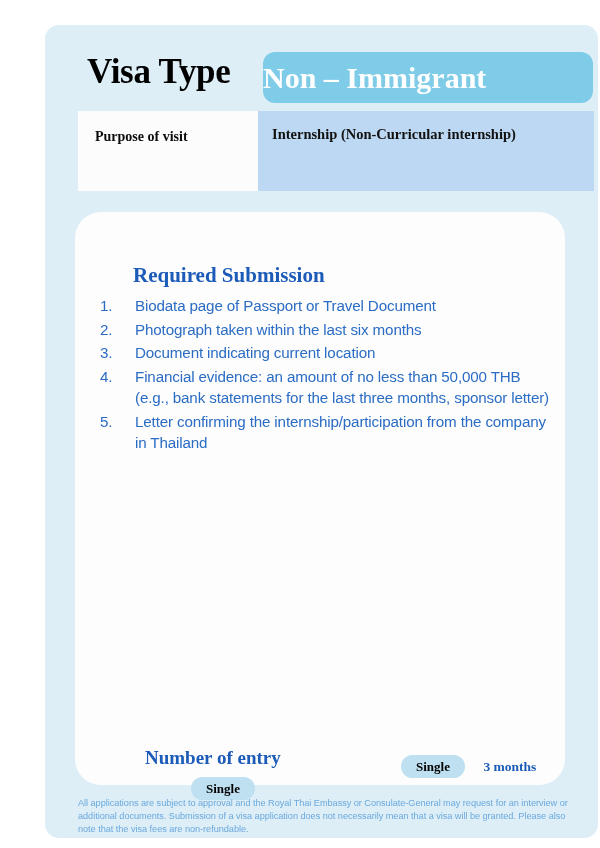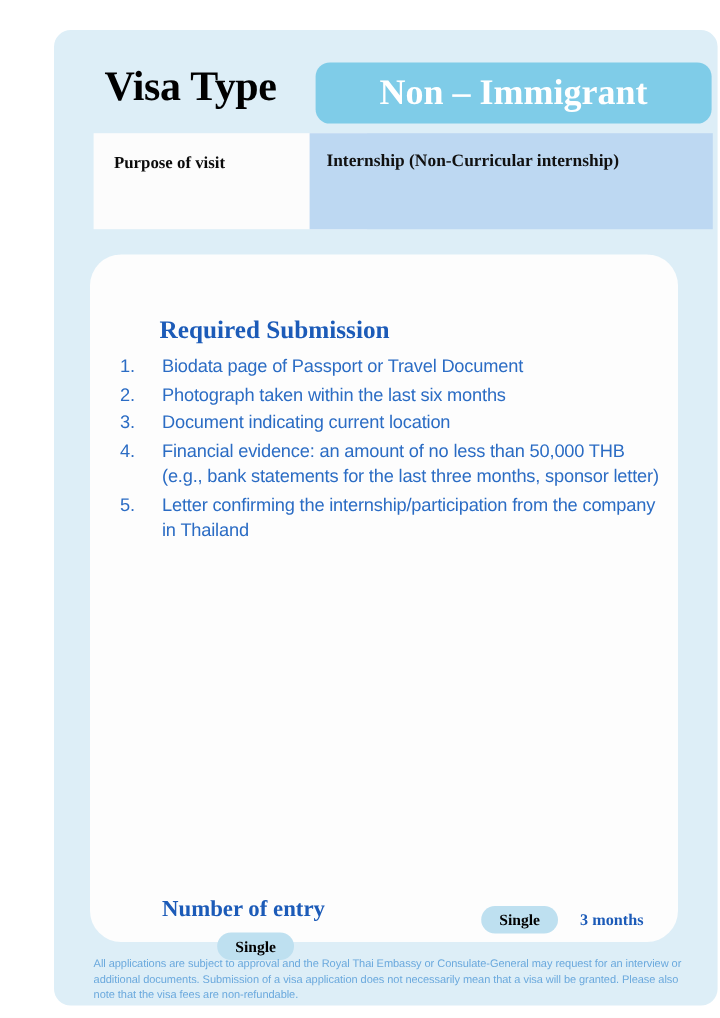--- a/index.html
+++ b/index.html
@@ -56,21 +56,21 @@
     background: #7fcce8;
     border-radius: 12px;
   }
   #visa-type-badge-label {
     position: absolute;
     left: 0;
     top: 0;
     width: 330px;
     height: 51px;
     line-height: 51px;
-    text-align: center;
+    text-align: left;
     font-family: "Liberation Serif", serif;
     font-weight: bold;
     font-size: 30px;
     color: #ffffff;
     white-space: nowrap;
   }
 
   
   #purpose-row {
     position: absolute;
@@ -200,21 +200,21 @@
     color: #2b6cc4;
   }
   .doc-text {
     display: block;
     white-space: pre-line;
   }
 
   
   #entry-block {
     position: absolute;
-    left: 90px;
+    left: 100px;
     top: 722px;
   }
   #validity-block {
     position: absolute;
     left: 356px;
     top: 722px;
   }
   .footer-heading {
     font-family: "Liberation Serif", serif;
     font-weight: bold;

